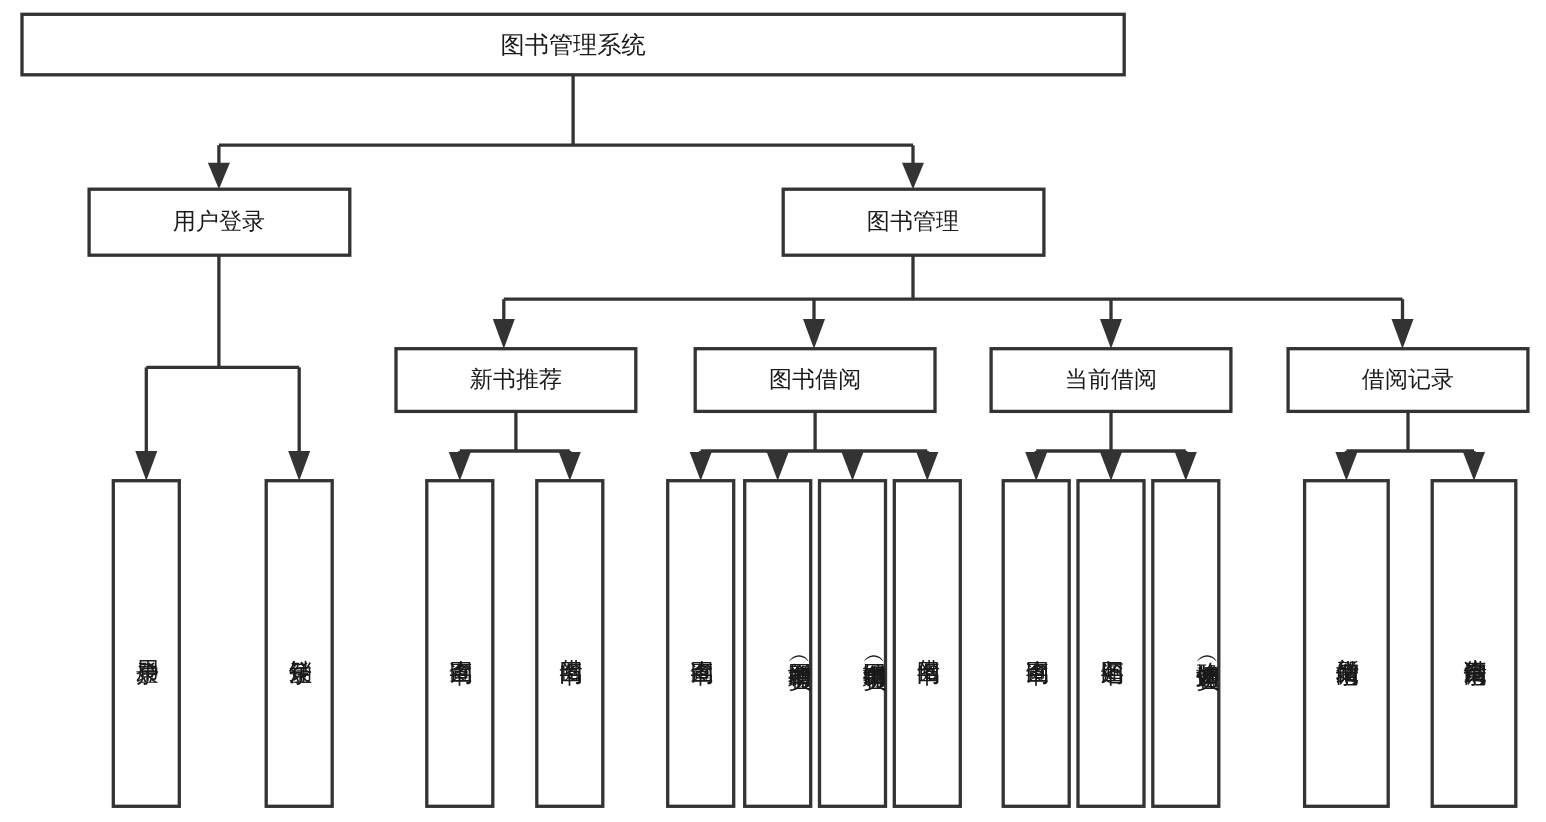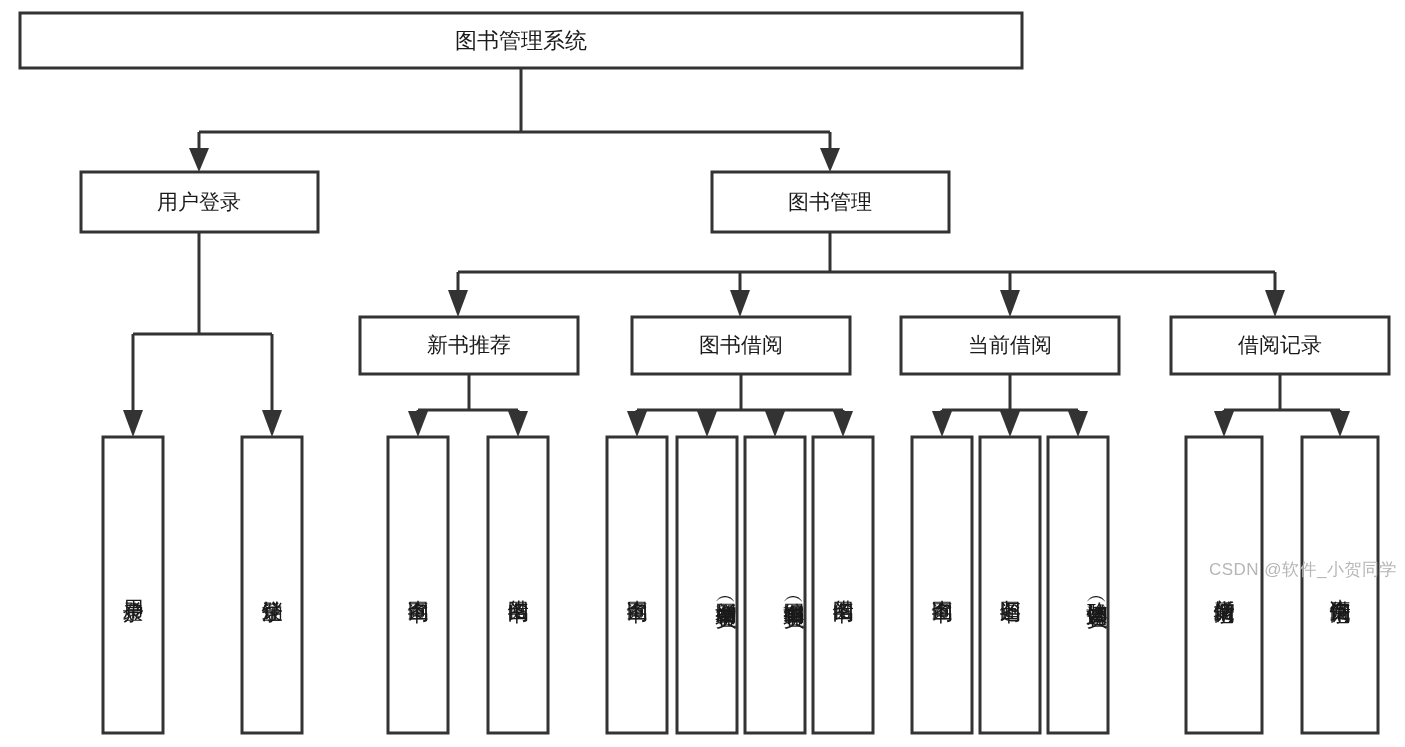--- a/index.html
+++ b/index.html
@@ -201,15 +201,14 @@
   <div class="leaf-label" style="left:745px; top:437px; width:60px; height:296px; align-items:flex-start; padding-top:8px; box-sizing:border-box;">编辑图书（管理员）</div>
   <div class="leaf-label" style="left:813px; top:437px; width:60px; height:296px;">借阅图书</div>
 
   <div class="leaf-label" style="left:912px; top:437px; width:60px; height:296px;">查询图书</div>
   <div class="leaf-label" style="left:980px; top:437px; width:60px; height:296px;">归还图书</div>
   <div class="leaf-label" style="left:1048px; top:437px; width:60px; height:296px; align-items:flex-start; padding-top:8px; box-sizing:border-box;">确认归还（管理员）</div>
 
   <div class="leaf-label" style="left:1186px; top:437px; width:76px; height:296px;">新增借阅记录</div>
   <div class="leaf-label" style="left:1302px; top:437px; width:76px; height:296px;">查询借阅记录</div>
 
-  <div id="watermark">CSDN @软件_小贺同学</div>
 
 </div>
 
 </body></html>

